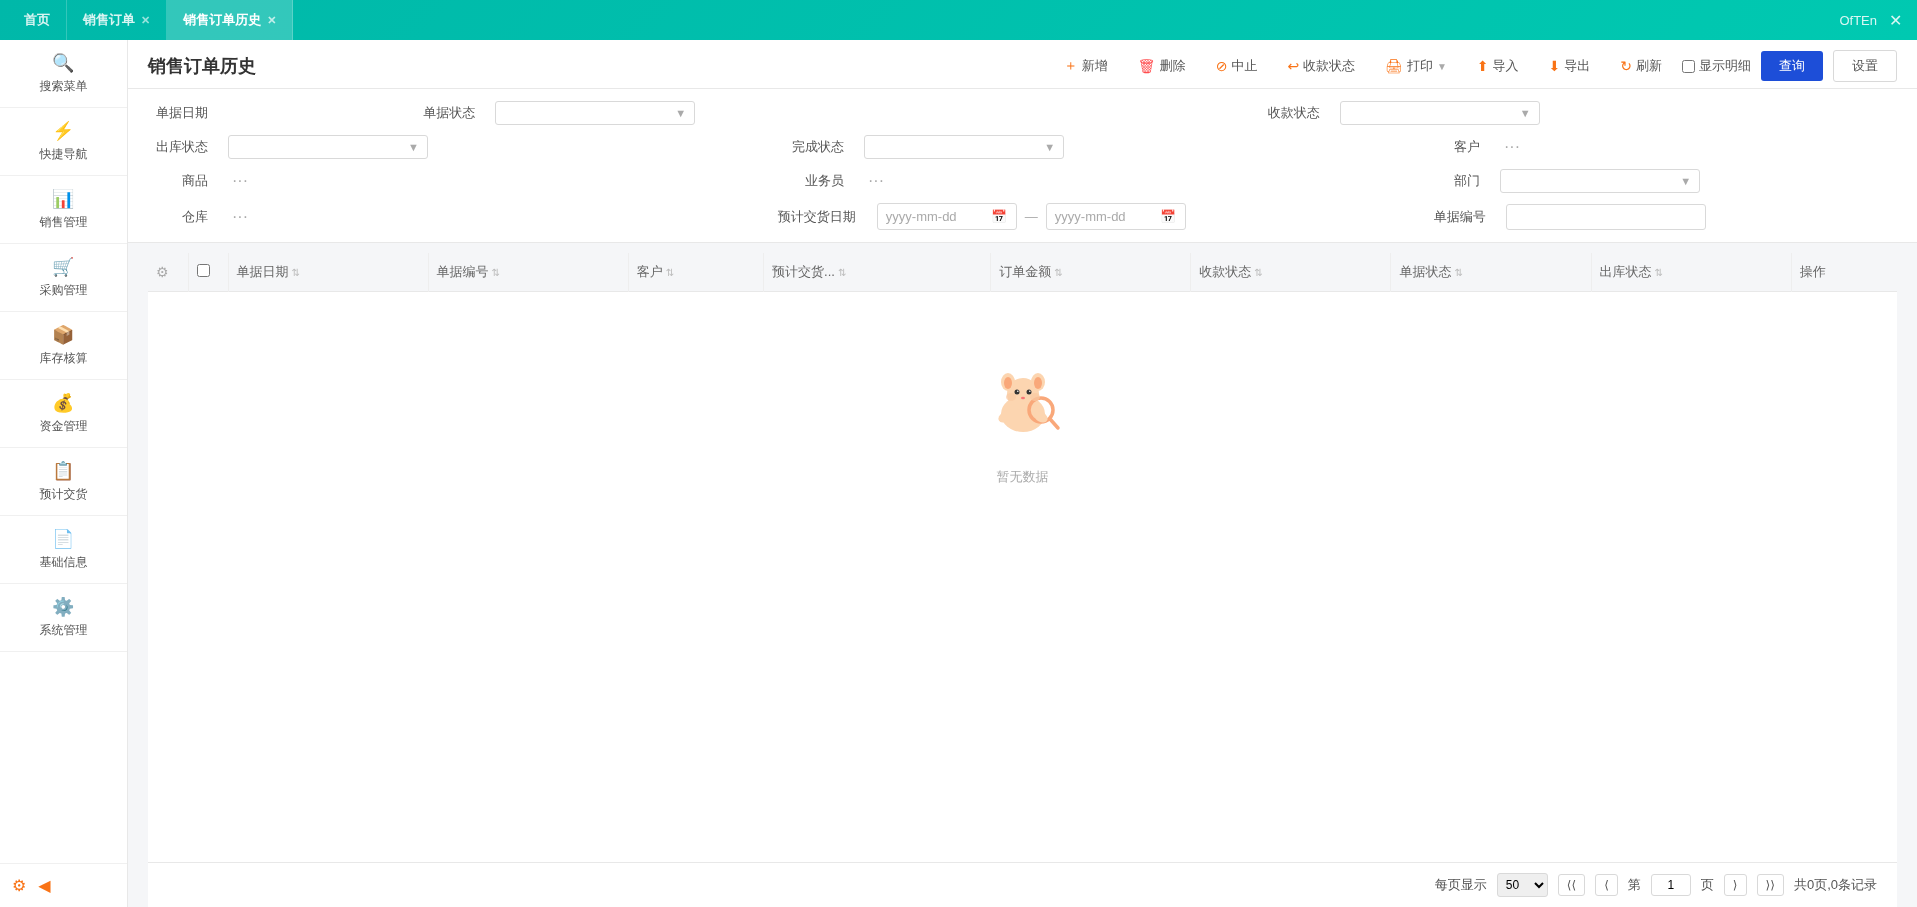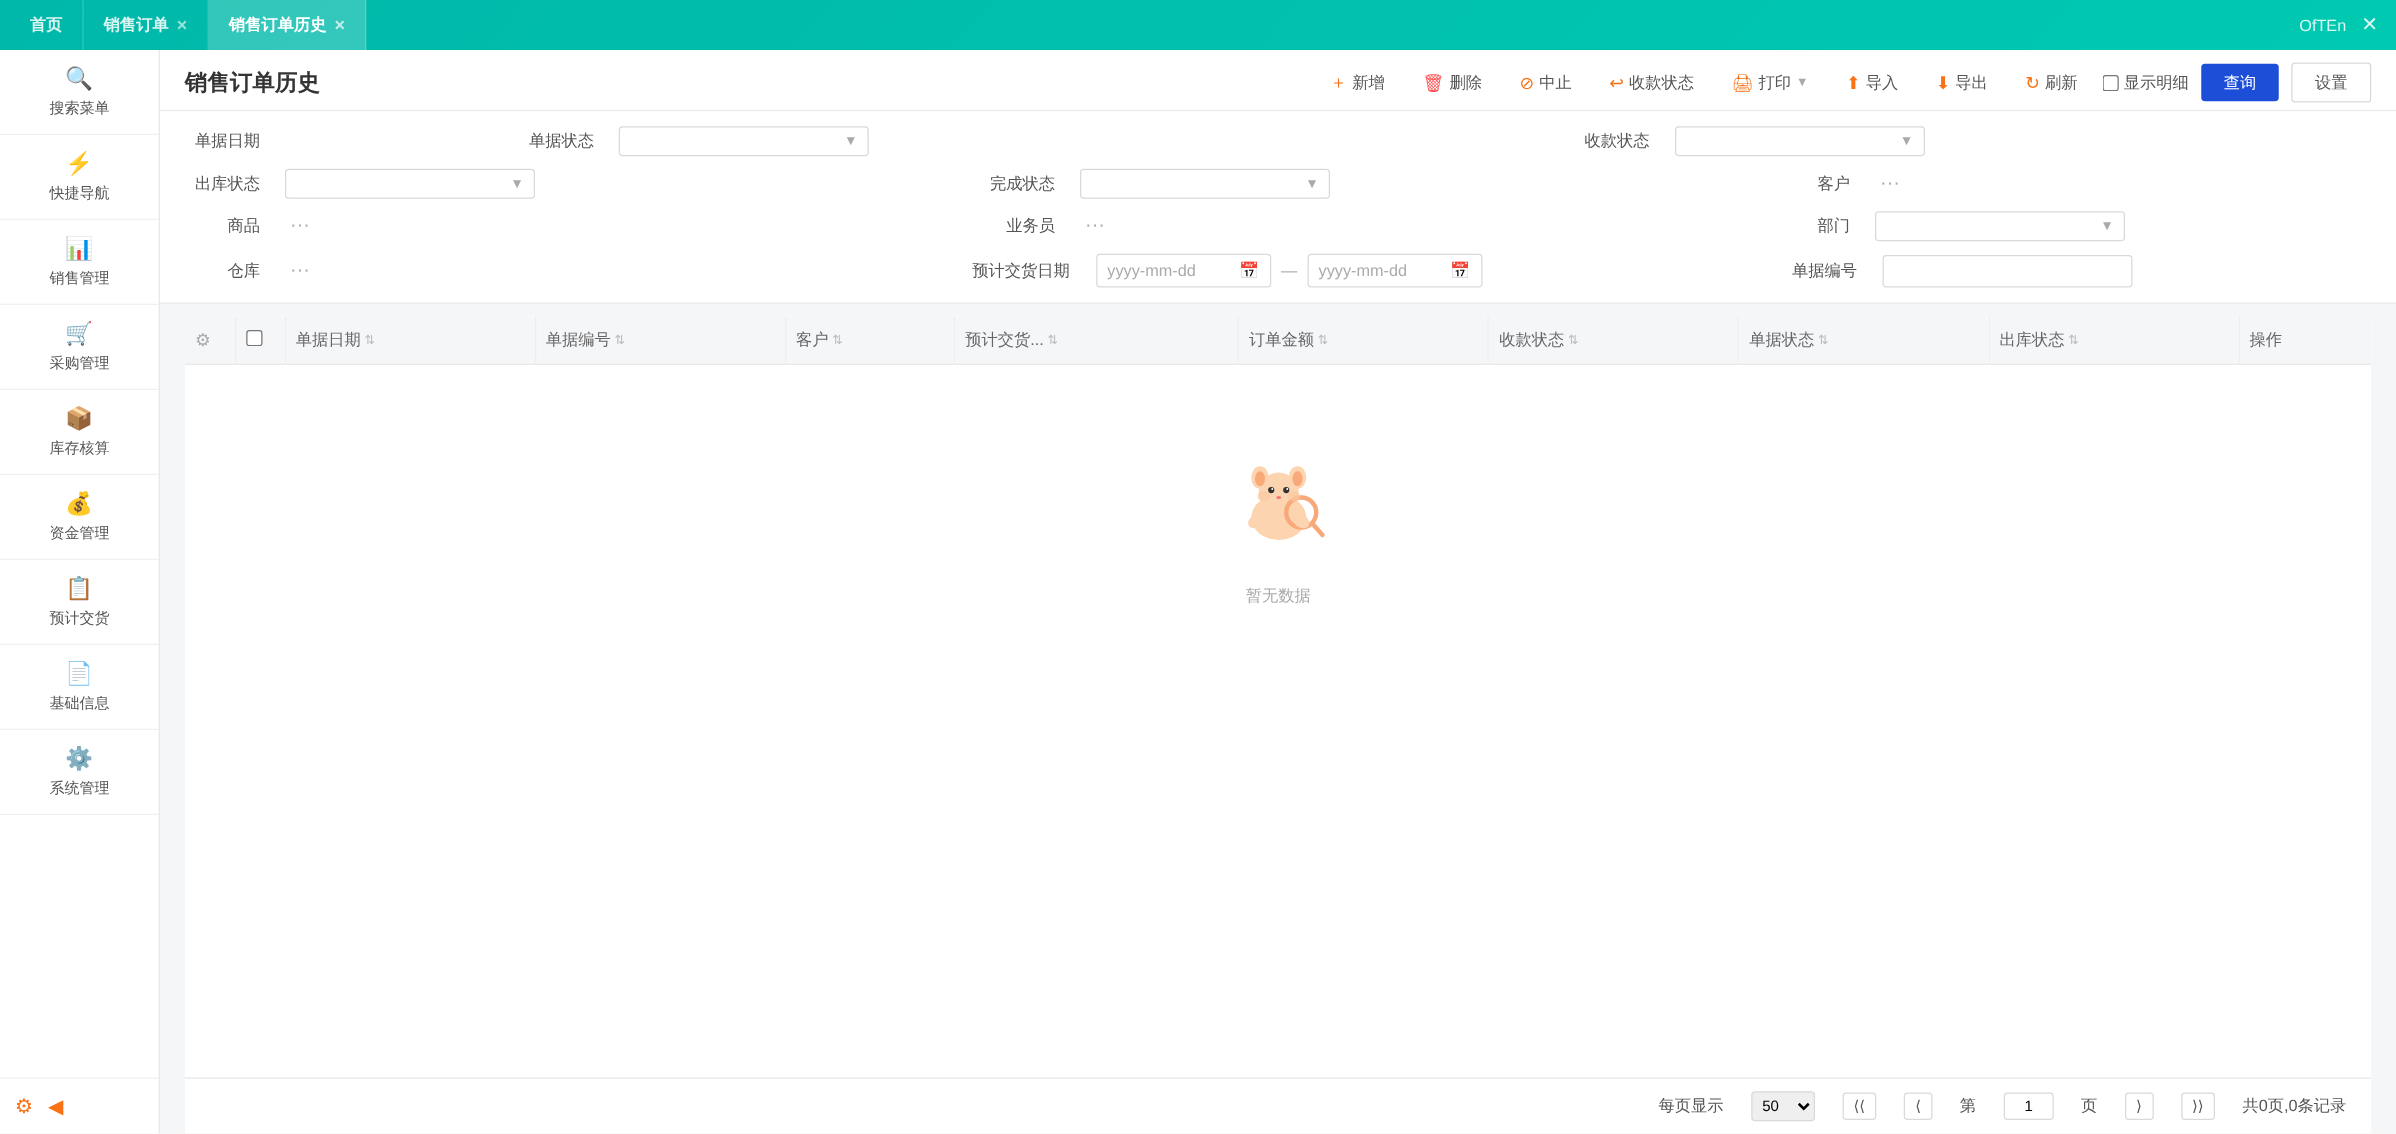--- a/index.html
+++ b/index.html
@@ -298,21 +298,21 @@
     }
 
     
     .pagination {
       display: flex;
       align-items: center;
       justify-content: flex-end;
       padding: 10px 20px;
       background: #fff;
       border-top: 1px solid #e8e8e8;
-      gap: 22px;
+      gap: 10px;
       font-size: 12px;
       color: #555;
       flex-shrink: 0;
       margin: 0 20px;
     }
     .pagination select {
       border: 1px solid #d9d9d9;
       border-radius: 3px;
       padding: 3px 4px;
       font-size: 12px;

